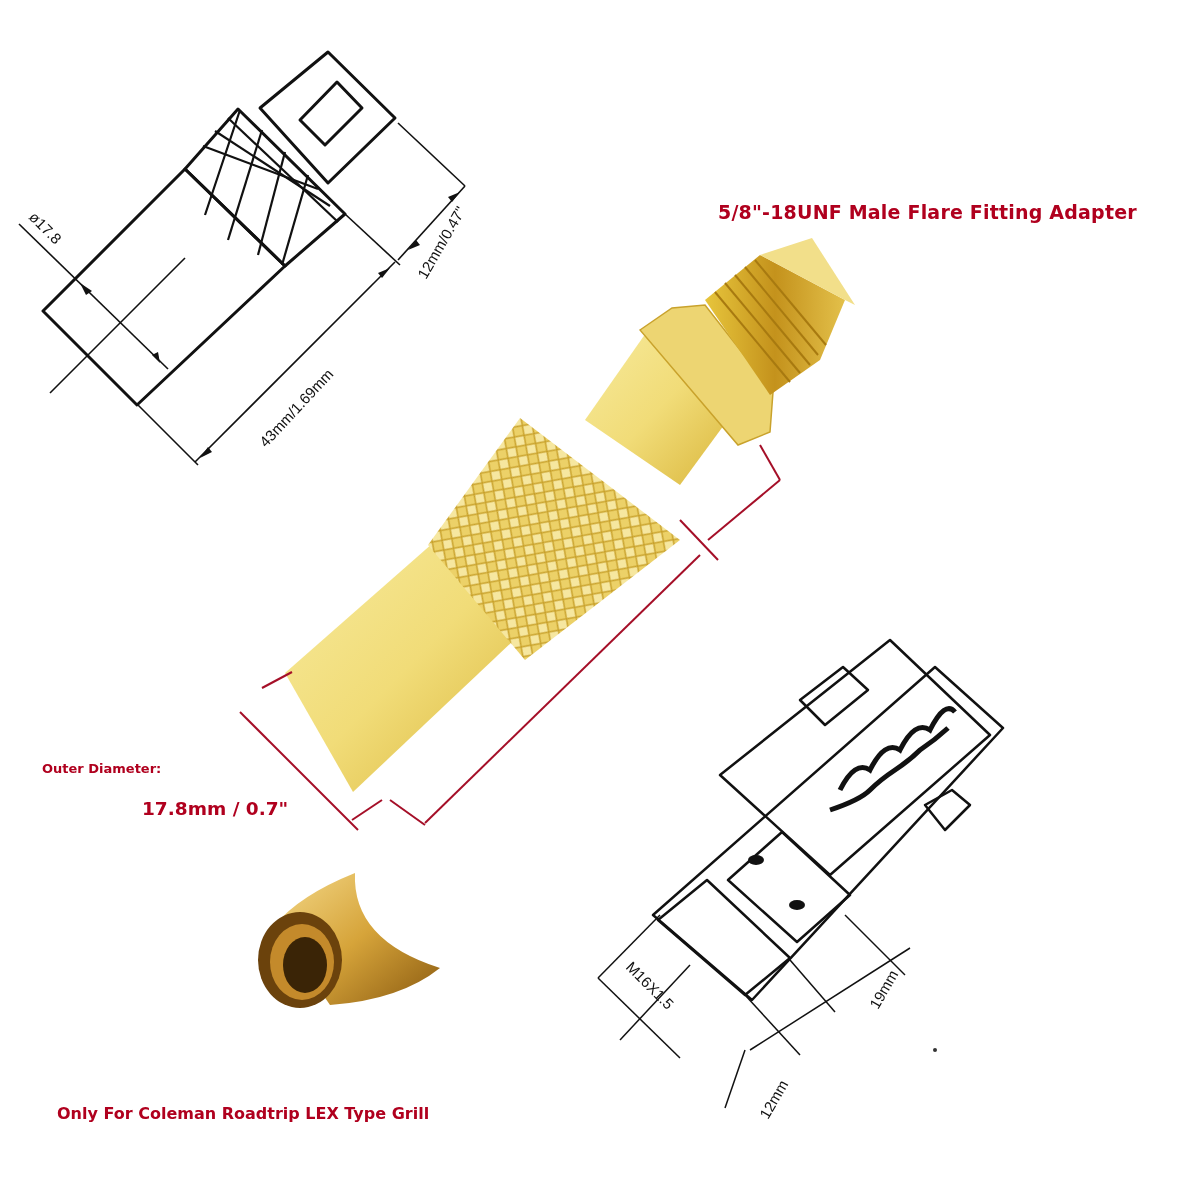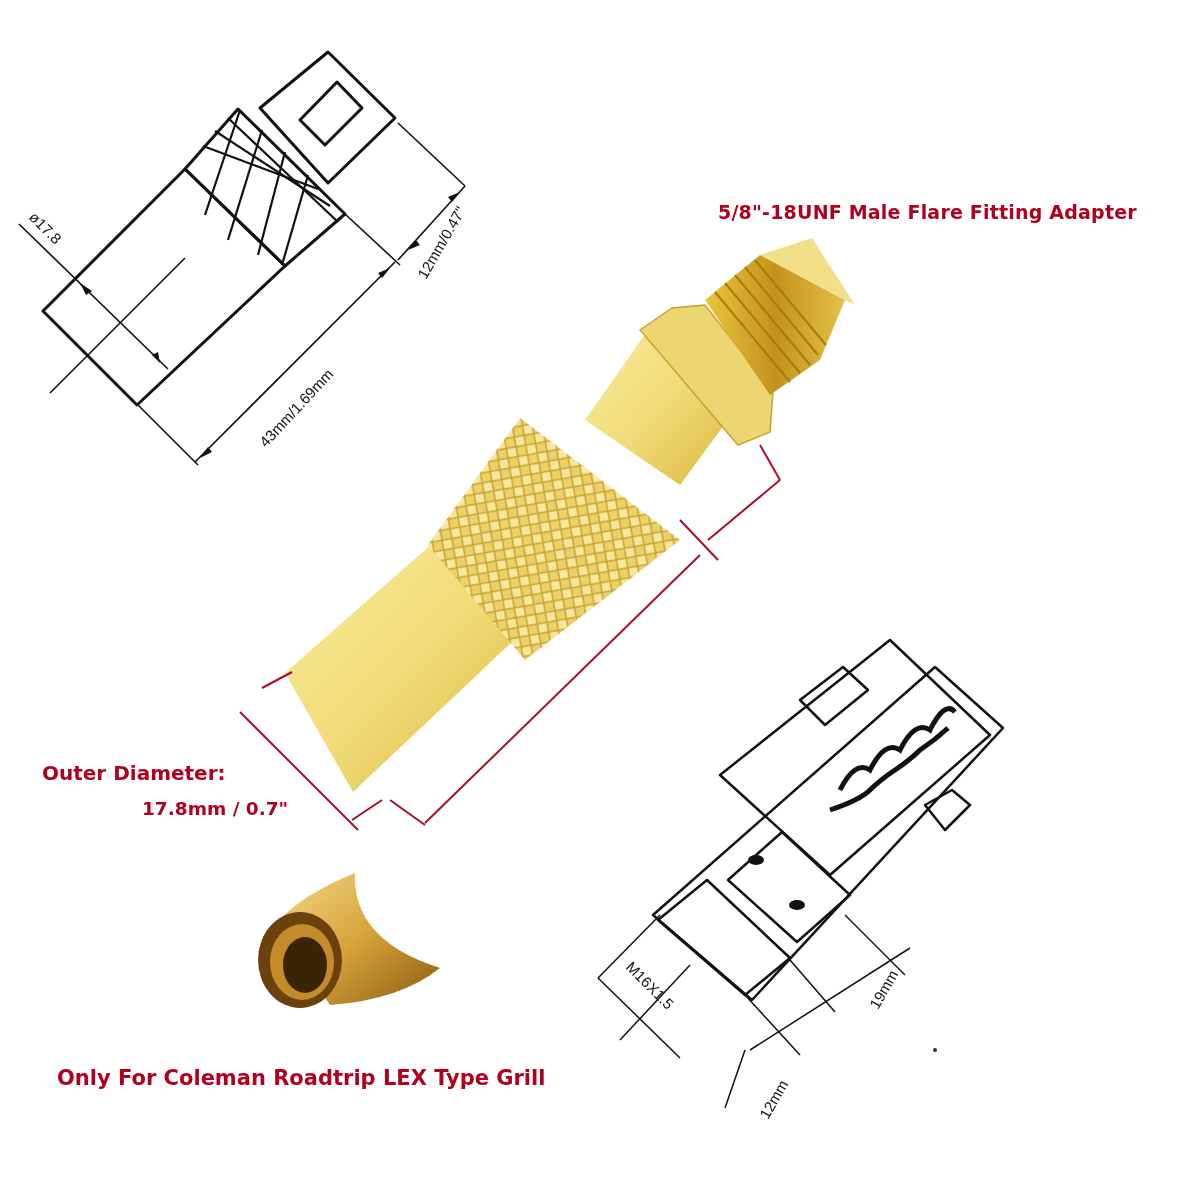--- a/index.html
+++ b/index.html
@@ -2,23 +2,23 @@
 <html><head>
 <meta charset="utf-8">
 <style>
   html, body { margin:0; padding:0; background:#ffffff; }
   body { width:1200px; height:1200px; position:relative; overflow:hidden;
          font-family:"DejaVu Sans", "Liberation Sans", sans-serif; }
   .layer { position:absolute; left:0; top:0; width:1200px; height:1200px; }
   .label { position:absolute; color:#b0001e; font-weight:bold; white-space:nowrap;
            font-family:"DejaVu Sans", sans-serif; }
   .lbl-title { left:718px; top:201px; font-size:19px; letter-spacing:0.2px; }
-  .lbl-od1 { left:42px; top:761px; font-size:20px; }
+  .lbl-od1 { left:42px; top:761px; font-size:13px; }
   .lbl-od2 { left:142px; top:798px; font-size:18.5px; }
-  .lbl-only { left:57px; top:1066px; font-size:21px; }
+  .lbl-only { left:57px; top:1104px; font-size:16px; }
   .dim-text { font-family:"Liberation Sans", sans-serif; font-size:15px; fill:#111; }
 </style>
 </head>
 <body>
 
 <svg class="layer" viewBox="0 0 1200 1200">
   <g stroke="#111" stroke-width="3" fill="none" stroke-linejoin="round">
 
     <polygon points="43,311 185,169 285,266 137,405"></polygon>
 

